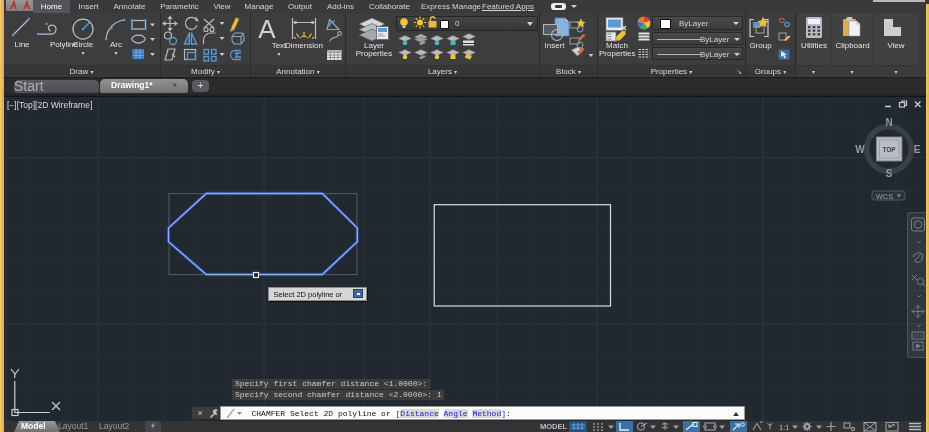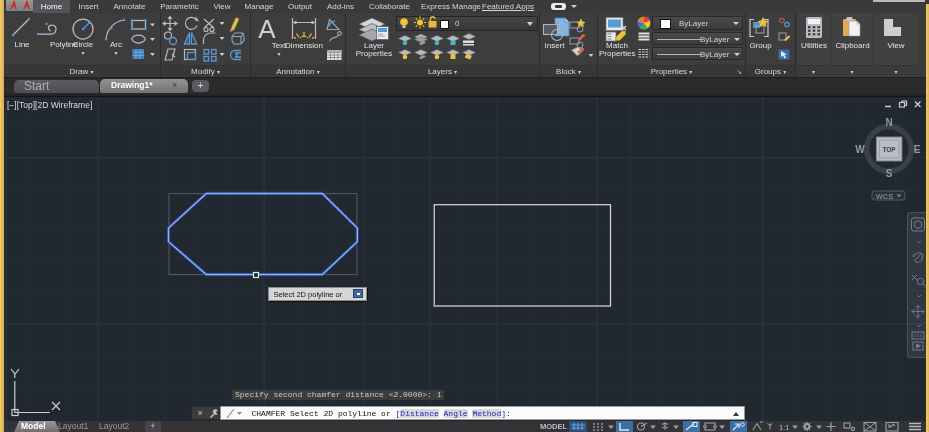--- a/index.html
+++ b/index.html
@@ -356,21 +356,21 @@
         <rect x="843" y="6" width="13" height="17" rx="1" fill="#e2a85a"></rect>
         <rect x="846.5" y="4" width="6" height="4" rx="1" fill="#c8c8c8"></rect>
         <path d="M849 8 h8 l3 3 v12 h-11 z" fill="#f0f1f3" stroke="#9a9a9a" stroke-width="0.6"></path>
         <path d="M857 8 v3 h3" fill="none" stroke="#9a9a9a" stroke-width="0.6"></path>
       </g>
 
       <path d="M884 6 v17 h17 v-9 h-8 v-8 z" fill="#ccced2"></path>
     </svg>
   </div>
   <div class="abs" id="filebar">
-    <div class="abs" style="left:14px;top:2px;width:85px;height:13px;background:linear-gradient(#5d5d61,#4e4e52);border-radius:5px 5px 2px 2px;color:#aeaeb0;font-size:12px;line-height:13px;padding-left:10px;">Start</div>
+    <div class="abs" style="left:14px;top:2px;width:85px;height:13px;background:linear-gradient(#5d5d61,#4e4e52);border-radius:5px 5px 2px 2px;color:#aeaeb0;font-size:14px;line-height:13px;">Start</div>
     <div class="abs" style="left:100px;top:1px;width:88px;height:14px;background:linear-gradient(#929294,#747476);border-radius:5px 5px 2px 2px;color:#fdfdfd;font-size:8.5px;font-weight:bold;line-height:13px;padding-left:11px;">Drawing1*<span style="position:absolute;left:72px;top:0px;color:#3c3c3c;font-weight:normal;font-size:9px;">×</span></div>
     <div class="abs" style="left:192px;top:2px;width:17px;height:12px;border-radius:4px;color:#d8d8d8;font-size:10px;text-align:center;line-height:11px;background:#5a5a5e;">+</div>
     <div class="abs" style="left:0;top:16px;width:929px;height:3px;background:#232327;"></div>
   </div>
   <div class="abs" id="draw">
 
     <svg width="923" height="325" style="position:absolute;left:0;top:0;">
 
       <rect x="166" y="96.6" width="187.9" height="81" fill="none" stroke="#565c66" stroke-width="1"></rect>
 
@@ -425,20 +425,21 @@
           <path d="M10 92 v13 M3.5 98.5 h13 M7.5 95 l2.5 -2.5 2.5 2.5 M7.5 102 l2.5 2.5 2.5 -2.5 M6.5 96 l-2.5 2.5 2.5 2.5 M13.5 96 l2.5 2.5 -2.5 2.5" stroke-width="0.9"></path>
           <path d="M9 112 l2 2 2 -2" stroke-width="0.8"></path>
           <rect x="4" y="119" width="12" height="7"></rect>
           <path d="M7 121 v3 M10 121 v3 M13 121 v3" stroke-width="0.7"></path>
           <rect x="5" y="129" width="10" height="8"></rect>
           <path d="M8.5 131 l4 2 -4 2 z" fill="#7e8692"></path>
         </g>
       </svg>
     </div>
 
+    <div class="mono abs cmdh" style="top:281.7px;">Specify first chamfer distance &lt;1.0000&gt;:</div>
     <div class="mono abs cmdh" style="top:292.7px;">Specify second chamfer distance &lt;2.0000&gt;: 1</div>
 
     <div class="abs" style="left:264.5px;top:189.5px;width:99px;height:14px;background:#d6d6d6;border:1px solid #8a8a8a;box-shadow:1px 1px 1px rgba(0,0,0,0.5);">
       <span style="position:absolute;left:5px;top:2px;font-size:7.5px;color:#111;white-space:nowrap;">Select 2D polyline or</span>
       <span style="position:absolute;right:3px;top:1.5px;width:10px;height:9px;background:#3f66a0;border:1px solid #27406e;">
           <span style="position:absolute;left:3px;top:3px;width:3px;height:2px;background:#fff;"></span>
         </span>
     </div>
 
     <div class="abs" style="left:187.5px;top:308.5px;width:554px;height:14.5px;">

